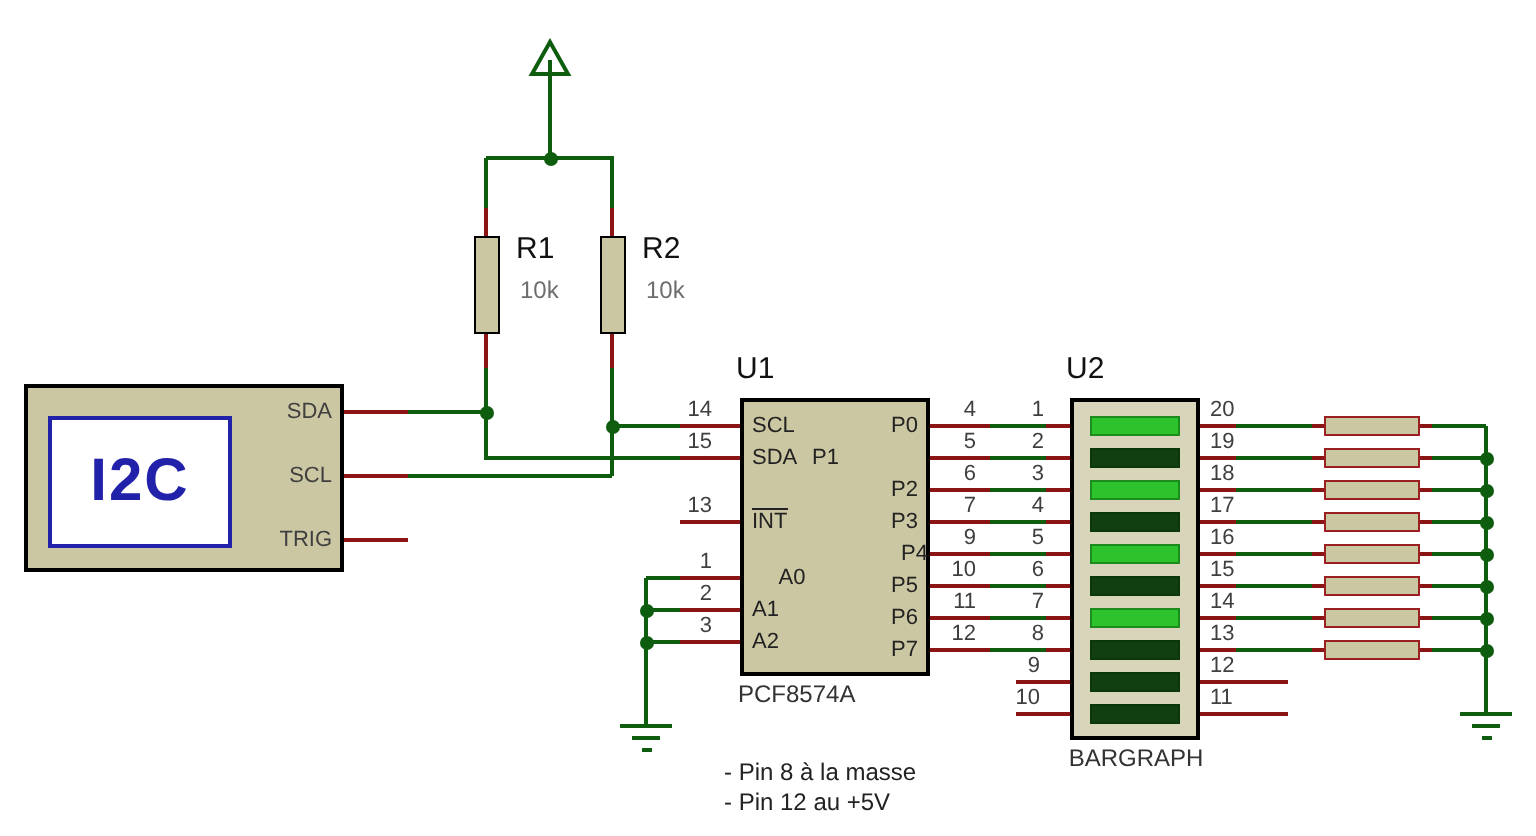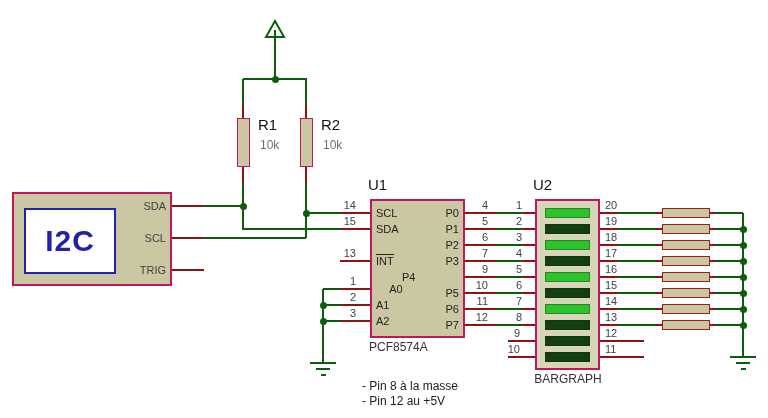--- a/index.html
+++ b/index.html
@@ -1,21 +1,21 @@
 <!DOCTYPE html>
 <html><head>
 <meta charset="utf-8">
 <style>
   html,body{margin:0;padding:0;background:#ffffff;}
   #canvas{
     position:relative;width:768px;height:418px;background:#ffffff;overflow:hidden;
     font-family:"Liberation Sans", sans-serif;
   }
   .abs{position:absolute;}
-  .comp{position:absolute;box-sizing:border-box;background:#cbc7a2;border:2px solid #be185d;}
+  .comp{position:absolute;box-sizing:border-box;background:#cbc7a2;border:2px solid #000000;}
   .lbl{position:absolute;white-space:pre;color:#2e2e2e;}
   .num{font-size:11px;color:#3f3f3f;line-height:12px;}
   .pname{font-size:11px;color:#222;line-height:12px;}
   .ref{font-size:15px;color:#111;line-height:16px;}
   .part{font-size:12px;color:#333;line-height:13px;}
   .val{font-size:12px;color:#6e6e6e;line-height:13px;}
   .note{font-size:12px;color:#222;line-height:15px;}
   #i2c-inner{
     position:absolute;left:10px;top:14px;width:92px;height:66px;background:#ffffff;
     border:2px solid #2121aa;box-sizing:border-box;display:flex;align-items:center;justify-content:center;
@@ -118,21 +118,21 @@
     <div class="abs" style="left: 656px; top: 212px; width: 6px; height: 2px; background: rgb(139, 20, 20);"></div>
     <div class="abs" style="left: 662px; top: 208px; width: 48px; height: 10px; background: rgb(203, 199, 162); border: 1.5px solid rgb(156, 31, 31); box-sizing: border-box;"></div>
     <div class="abs" style="left: 710px; top: 212px; width: 6px; height: 2px; background: rgb(139, 20, 20);"></div>
     <div class="abs" style="left: 716px; top: 212px; width: 27px; height: 2px; background: rgb(14, 92, 14);"></div>
     <div class="abs num" style="left: 605px; top: 199px; width: 28px; text-align: left;">20</div>
     <div class="abs" style="left: 465px; top: 228px; width: 30px; height: 2px; background: rgb(139, 20, 20);"></div>
     <div class="abs" style="left: 495px; top: 228px; width: 28px; height: 2px; background: rgb(14, 92, 14);"></div>
     <div class="abs" style="left: 523px; top: 228px; width: 12px; height: 2px; background: rgb(139, 20, 20);"></div>
     <div class="abs num" style="left: 458px; top: 215px; width: 30px; text-align: right;">5</div>
     <div class="abs num" style="left: 494px; top: 215px; width: 28px; text-align: right;">2</div>
-    <div class="abs pname" style="left: 425px; top: 223px; width: 34px; text-align: right;">P1</div>
+    <div class="abs pname" style="left: 406px; top: 223px; width: 34px; text-align: left;">P1</div>
     <div class="abs" style="left: 600px; top: 228px; width: 18px; height: 2px; background: rgb(139, 20, 20);"></div>
     <div class="abs" style="left: 618px; top: 228px; width: 38px; height: 2px; background: rgb(14, 92, 14);"></div>
     <div class="abs" style="left: 656px; top: 228px; width: 6px; height: 2px; background: rgb(139, 20, 20);"></div>
     <div class="abs" style="left: 662px; top: 224px; width: 48px; height: 10px; background: rgb(203, 199, 162); border: 1.5px solid rgb(156, 31, 31); box-sizing: border-box;"></div>
     <div class="abs" style="left: 710px; top: 228px; width: 6px; height: 2px; background: rgb(139, 20, 20);"></div>
     <div class="abs" style="left: 716px; top: 228px; width: 27px; height: 2px; background: rgb(14, 92, 14);"></div>
     <div class="abs num" style="left: 605px; top: 215px; width: 28px; text-align: left;">19</div>
     <div class="abs" style="left: 739.5px; top: 225.5px; width: 7px; height: 7px; border-radius: 50%; background: rgb(14, 92, 14);"></div>
     <div class="abs" style="left: 465px; top: 244px; width: 30px; height: 2px; background: rgb(139, 20, 20);"></div>
     <div class="abs" style="left: 495px; top: 244px; width: 28px; height: 2px; background: rgb(14, 92, 14);"></div>
@@ -160,21 +160,21 @@
     <div class="abs" style="left: 662px; top: 256px; width: 48px; height: 10px; background: rgb(203, 199, 162); border: 1.5px solid rgb(156, 31, 31); box-sizing: border-box;"></div>
     <div class="abs" style="left: 710px; top: 260px; width: 6px; height: 2px; background: rgb(139, 20, 20);"></div>
     <div class="abs" style="left: 716px; top: 260px; width: 27px; height: 2px; background: rgb(14, 92, 14);"></div>
     <div class="abs num" style="left: 605px; top: 247px; width: 28px; text-align: left;">17</div>
     <div class="abs" style="left: 739.5px; top: 257.5px; width: 7px; height: 7px; border-radius: 50%; background: rgb(14, 92, 14);"></div>
     <div class="abs" style="left: 465px; top: 276px; width: 30px; height: 2px; background: rgb(139, 20, 20);"></div>
     <div class="abs" style="left: 495px; top: 276px; width: 28px; height: 2px; background: rgb(14, 92, 14);"></div>
     <div class="abs" style="left: 523px; top: 276px; width: 12px; height: 2px; background: rgb(139, 20, 20);"></div>
     <div class="abs num" style="left: 458px; top: 263px; width: 30px; text-align: right;">9</div>
     <div class="abs num" style="left: 494px; top: 263px; width: 28px; text-align: right;">5</div>
-    <div class="abs pname" style="left: 402px; top: 271px; width: 34px; text-align: left;">P4</div>
+    <div class="abs pname" style="left: 430px; top: 271px; width: 34px; text-align: right;">P4</div>
     <div class="abs" style="left: 600px; top: 276px; width: 18px; height: 2px; background: rgb(139, 20, 20);"></div>
     <div class="abs" style="left: 618px; top: 276px; width: 38px; height: 2px; background: rgb(14, 92, 14);"></div>
     <div class="abs" style="left: 656px; top: 276px; width: 6px; height: 2px; background: rgb(139, 20, 20);"></div>
     <div class="abs" style="left: 662px; top: 272px; width: 48px; height: 10px; background: rgb(203, 199, 162); border: 1.5px solid rgb(156, 31, 31); box-sizing: border-box;"></div>
     <div class="abs" style="left: 710px; top: 276px; width: 6px; height: 2px; background: rgb(139, 20, 20);"></div>
     <div class="abs" style="left: 716px; top: 276px; width: 27px; height: 2px; background: rgb(14, 92, 14);"></div>
     <div class="abs num" style="left: 605px; top: 263px; width: 28px; text-align: left;">16</div>
     <div class="abs" style="left: 739.5px; top: 273.5px; width: 7px; height: 7px; border-radius: 50%; background: rgb(14, 92, 14);"></div>
     <div class="abs" style="left: 465px; top: 292px; width: 30px; height: 2px; background: rgb(139, 20, 20);"></div>
     <div class="abs" style="left: 495px; top: 292px; width: 28px; height: 2px; background: rgb(14, 92, 14);"></div>

